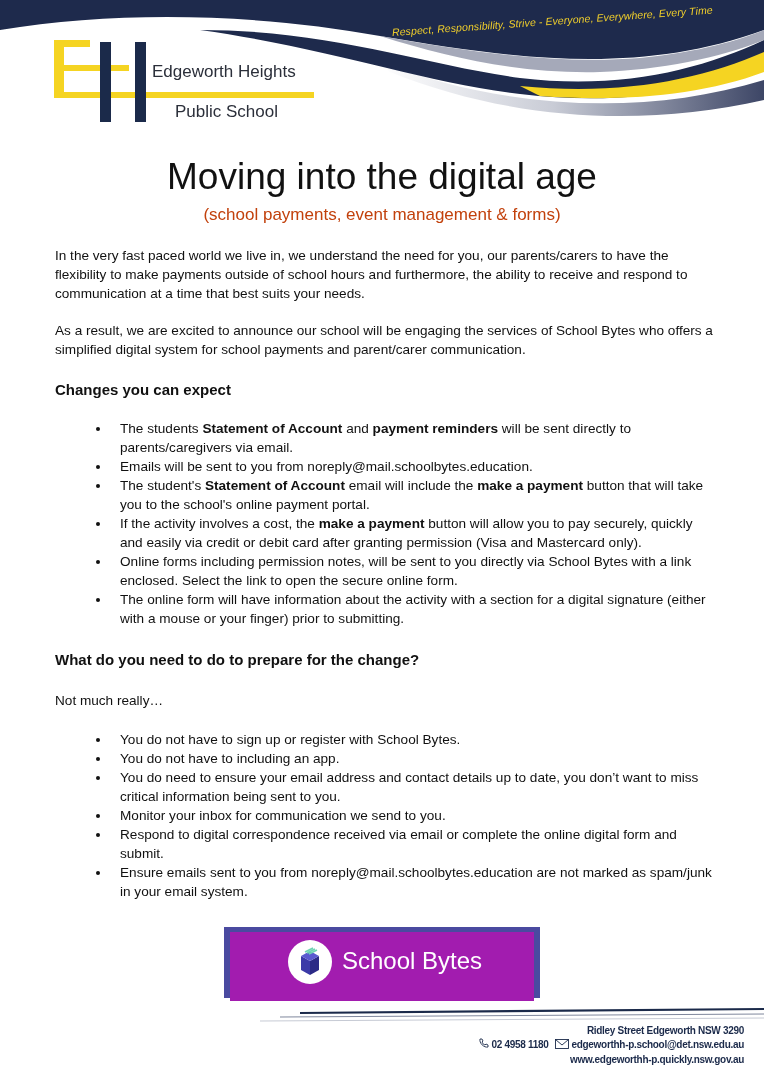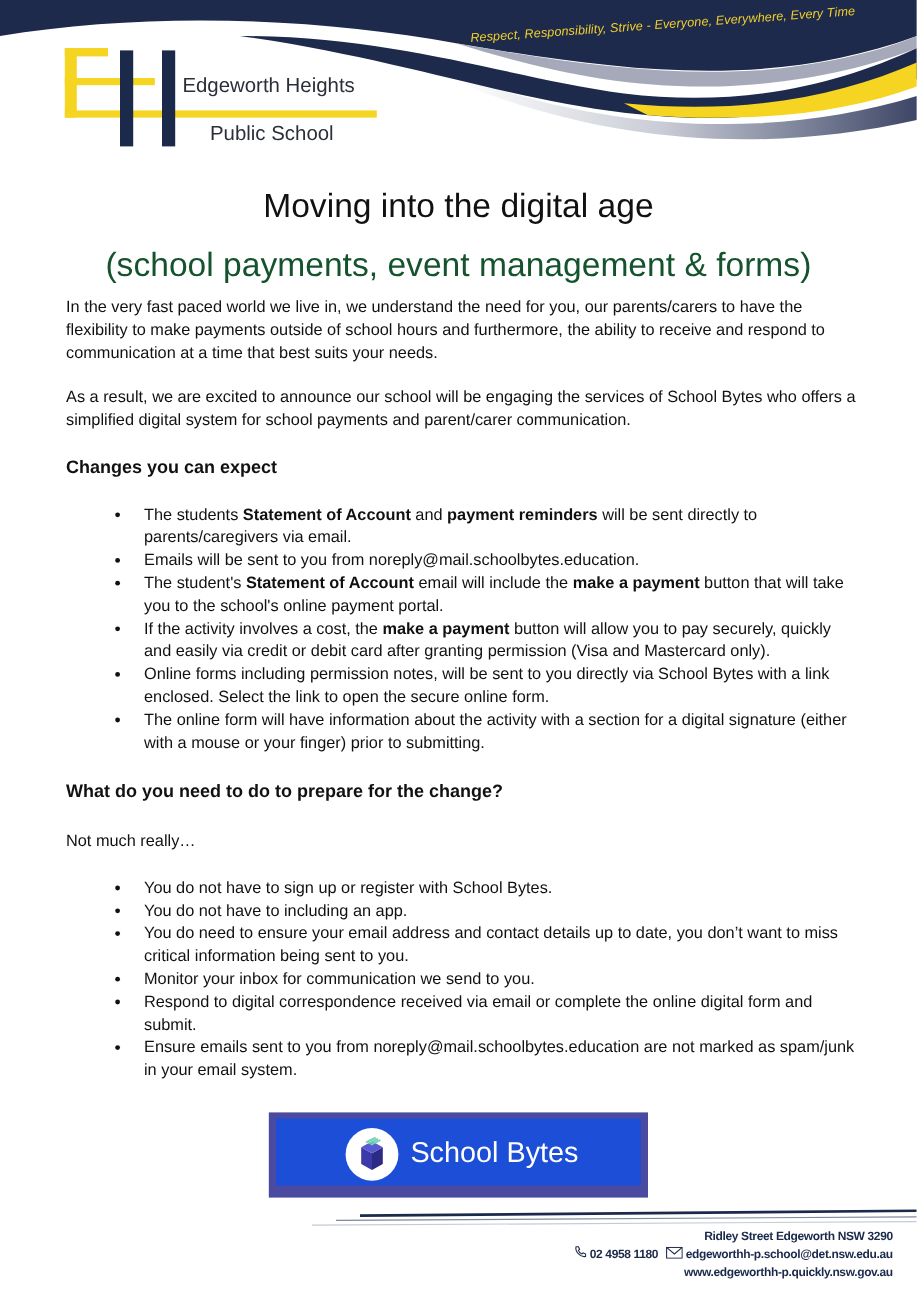--- a/index.html
+++ b/index.html
@@ -15,37 +15,37 @@
   .logo .e-mid { position: absolute; left: 0; top: 25px; width: 75px; height: 6px; background: #f5d422; }
   .logo .e-bot { position: absolute; left: 0; top: 52px; width: 260px; height: 6px; background: #f5d422; }
   .logo .h1 { position: absolute; left: 46px; top: 2px; width: 11px; height: 80px; background: #1b2a4a; }
   .logo .h2 { position: absolute; left: 81px; top: 2px; width: 11px; height: 80px; background: #1b2a4a; }
   .logo .name1 { position: absolute; left: 98px; top: 22px; font-size: 17px; color: #2b2f3a; white-space: nowrap; }
   .logo .name2 { position: absolute; left: 121px; top: 62px; font-size: 17px; color: #2b2f3a; white-space: nowrap; }
 
   .tagline { position: absolute; left: 392px; top: 26px; font-size: 10.5px; font-style: italic; color: #f1cf2b;
              transform: rotate(-4deg); transform-origin: left center; white-space: nowrap; letter-spacing: 0.1px; }
 
-  .title { position: absolute; left: 0; width: 764px; top: 156px; text-align: center; font-size: 28px; color: #111; }
-  .subtitle { position: absolute; left: 0; width: 764px; top: 205px; text-align: center; font-size: 28px; color: #14532d; }
+  .title { position: absolute; left: 0; width: 764px; top: 156px; text-align: center; font-size: 37px; color: #111; }
+  .subtitle { position: absolute; left: 0; width: 764px; top: 205px; text-align: center; font-size: 17px; color: #c2410c; }
 
   .content { position: absolute; left: 55px; top: 246px; width: 660px; font-size: 13.6px; line-height: 19px; }
   .content p { margin: 0; }
   .para2 { margin-top: 18px !important; }
   .h2sec { font-weight: bold; font-size: 15px; margin: 21px 0 20px 0 !important; }
   .h2sec.second { margin-top: 22px !important; margin-bottom: 22px !important; }
   .notmuch { margin-bottom: 20px !important; }
 
   ul.bul { margin: 0; padding: 0; list-style: none; }
   ul.bul li { position: relative; padding-left: 65px; }
   ul.bul li .dot { position: absolute; left: 41px; top: 8px; width: 4px; height: 4px; border-radius: 50%; background: #111; }
   b { font-weight: bold; }
 
   .sb-banner { position: absolute; left: 224px; top: 927px; width: 316px; height: 71px; background: #4a4aa0; }
-  .sb-inner { position: absolute; left: 6px; top: 5px; width: 304px; height: 56px; background: #1d4ed8; }
+  .sb-inner { position: absolute; left: 6px; top: 5px; width: 304px; height: 69px; background: #a21caf; }
   .sb-logo { position: absolute; left: 58px; top: 8px; width: 44px; height: 44px; border-radius: 50%; background: #fff; }
   .sb-text { position: absolute; left: 112px; top: 15px; font-size: 24px; color: #ffffff; white-space: nowrap; }
 
   .footer-lines { position: absolute; left: 260px; top: 1005px; }
   .footer-addr { position: absolute; right: 20px; top: 1024px; text-align: right; font-size: 10px; line-height: 14px;
                  color: #1b2a4a; font-weight: bold; letter-spacing: -0.3px; }
   .footer-addr .row { white-space: nowrap; }
   .footer-addr .ico { display: inline-block; vertical-align: middle; }
 </style>
 </head>

